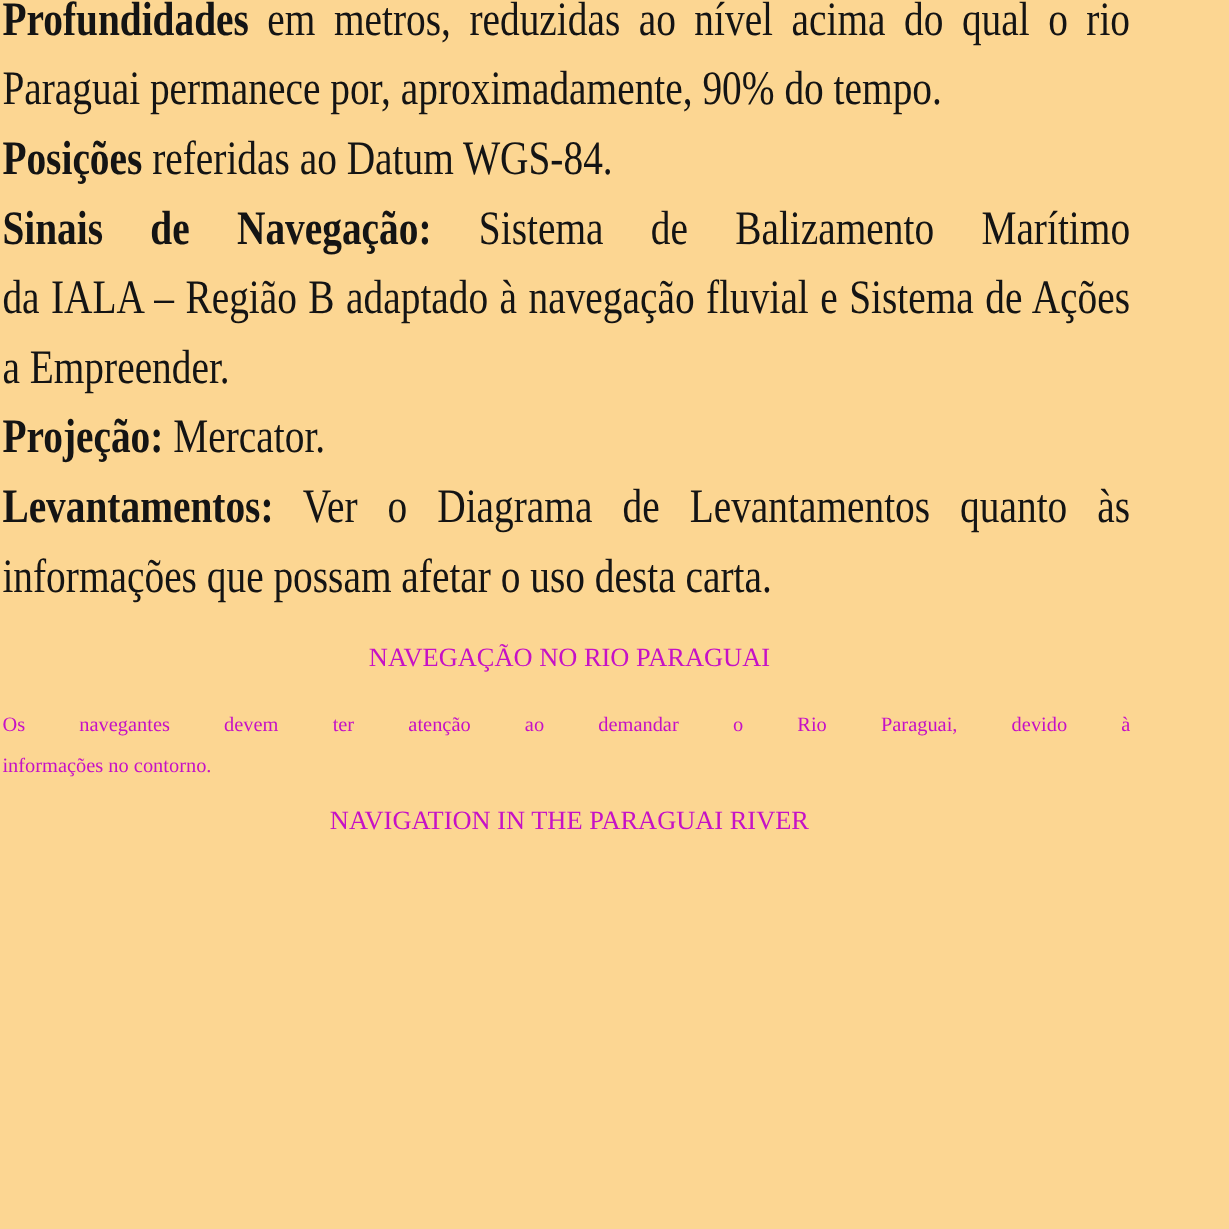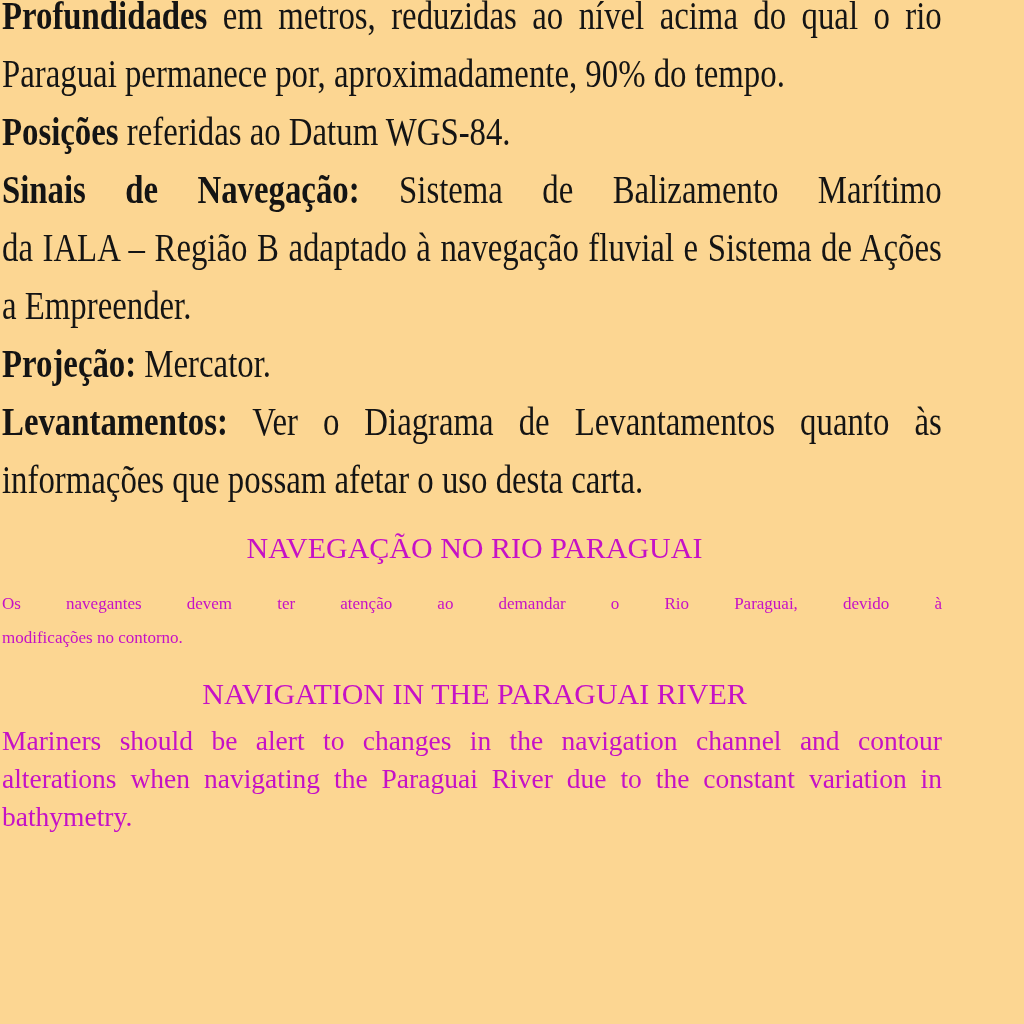--- a/index.html
+++ b/index.html
@@ -19,25 +19,25 @@
     transform-origin: 0 50%;
     line-height: 58px;
   }
   .bline b { font-weight: bold; }
 
   .j { text-align: justify; text-align-last: justify; }
 
   
   .m { color: #C611C6; }
   .m-heading {
-    font-size: 30px; line-height: 36px;
+    font-size: 22px; line-height: 36px;
     width: 945px; text-align: center;
   }
   .m-heading.h1 { margin-top: 21px; }
-  .m-heading.h2 { margin-top: 21px; }
+  .m-heading.h2 { margin-top: 11px; }
   .m-para { width: 940px; }
   .m-para .mline { font-size: 17px; }
   .pt { margin-top: 21px; }
   .pt .mline { line-height: 34px; }
   .en { margin-top: 10px; }
   .en .mline { line-height: 38px; font-size: 27.5px; }
 </style>
 </head>
 <body>
 
@@ -52,24 +52,19 @@
     <div class="bline"><span>a Empreender.</span></div>
     <div class="bline"><b>Projeção:</b><span> Mercator.</span></div>
     <div class="bline j"><b>Levantamentos:</b><span> Ver o Diagrama de Levantamentos quanto às</span></div>
     <div class="bline"><span>informações que possam afetar o uso desta carta.</span></div>
   </div>
 
   <div class="m m-heading h1">NAVEGAÇÃO NO RIO PARAGUAI</div>
 
   <div class="m m-para pt">
     <div class="mline j">Os navegantes devem ter atenção ao demandar o Rio Paraguai, devido à</div>
-    <div class="mline">modificações no contorno.</div>
+    <div class="mline">informações no contorno.</div>
   </div>
 
   <div class="m m-heading h2">NAVIGATION IN THE PARAGUAI RIVER</div>
 
-  <div class="m m-para en">
-    <div class="mline j">Mariners should be alert to changes in the navigation channel and contour</div>
-    <div class="mline j">alterations when navigating the Paraguai River due to the constant variation in</div>
-    <div class="mline">bathymetry.</div>
-  </div>
 
 </div>
 
 </body></html>

